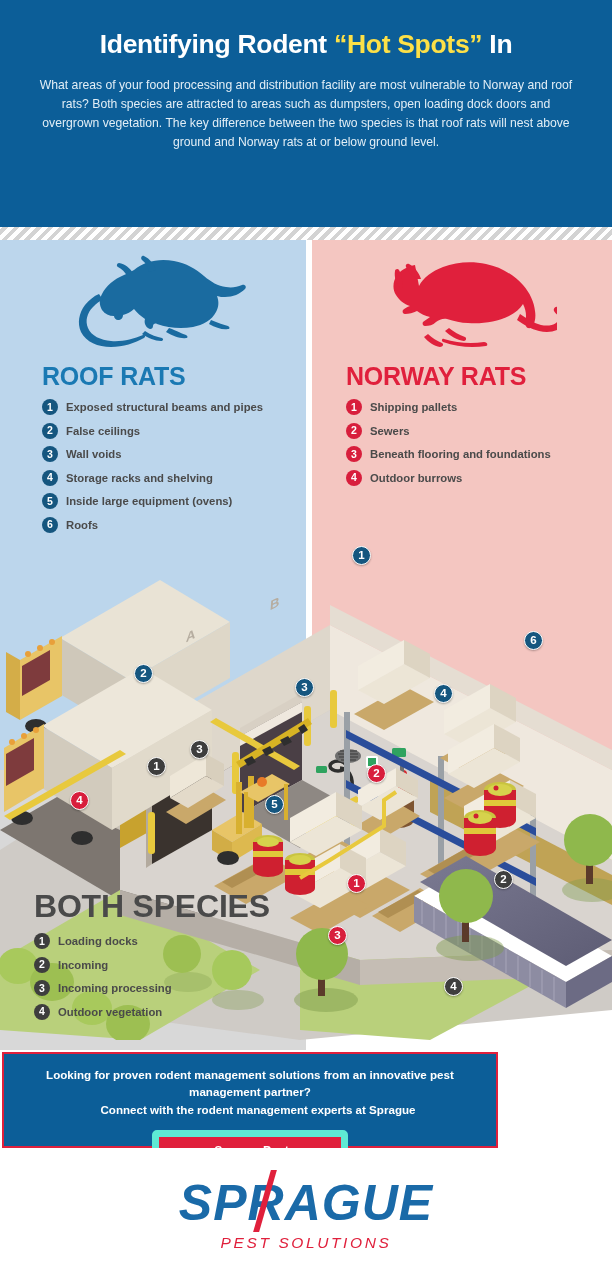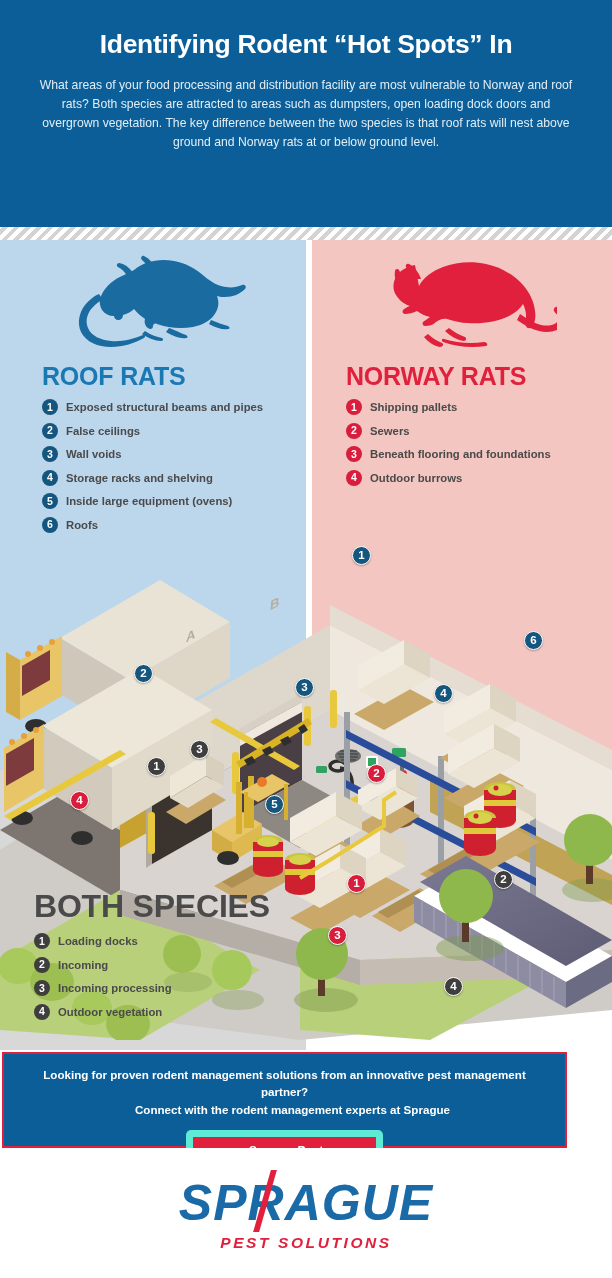--- a/index.html
+++ b/index.html
@@ -17,21 +17,21 @@
     position:absolute; left:0; top:0; width:612px; height:227px;
     background:#0c5e98;
     text-align:center;
   }
   .hdr-title {
     color:#ffffff;
     font-size:26.5px; font-weight:bold; line-height:1.22;
     letter-spacing:-0.3px;
     padding:28px 22px 0 22px;
   }
-  .hdr-accent { color:#ffffff;text-align:center; }
+  .hdr-accent { color:#fde047;text-align:center; }
   .hdr-sub {
     color:#e2eef6; font-size:12.2px; line-height:1.55;
     padding:16px 32px 0 32px;
   }
 
   
   .stripe-band {
     position:absolute; left:0; top:227px; width:612px; height:13px;
     background:repeating-linear-gradient(-45deg,
       #ffffff 0px, #ffffff 4px, #d3d3d3 4px, #d3d3d3 8px);
@@ -101,21 +101,21 @@
     display:flex; align-items:center; justify-content:center;
     border:1.6px solid #ffffff; line-height:1;
     box-shadow:0 1px 2px rgba(0,0,0,.3);
   }
   .mk-blue { background:#15567f; }
   .mk-red  { background:#d81e3c; }
   .mk-dark { background:#3e3e3e; }
 
   
   .cta {
-    position:absolute; left:2px; top:1052px; width:565px; height:96px;
+    position:absolute; left:2px; top:1052px; width:496px; height:96px;
     background:#0c5e98; border:2.5px solid #e0203c;
     text-align:center;
   }
   .cta-line {
     color:#ffffff; font-size:11.6px; font-weight:bold; line-height:1.5;
   }
   .cta-l1 { padding:12px 26px 0 26px; }
   .cta-l2 { padding:0 26px 0 42px; }
   .cta-btn {
     display:inline-block; margin-top:12px;
@@ -133,21 +133,21 @@
     font-size:50px; font-weight:bold; font-style:italic;
     color:#1a6aa8; letter-spacing:1px;
     margin-top:26px; position:relative; display:inline-block;
   }
   .logo-slash {
     position:absolute; left:50%; top:-4px; margin-left:-44px;
     width:6px; height:62px; background:#e0203c;
     transform:skewX(-16deg);
   }
   .logo-tag {
-    font-size:15.5px; font-weight:bold; font-style:italic;
+    font-size:15.5px; font-weight:normal; font-style:italic;
     color:#e0203c; letter-spacing:2.6px; margin-top:2px;
   }
 </style>
 </head>
 <body>
 
 <div id="root">
 
   <div class="header">
     <div class="hdr-title">

